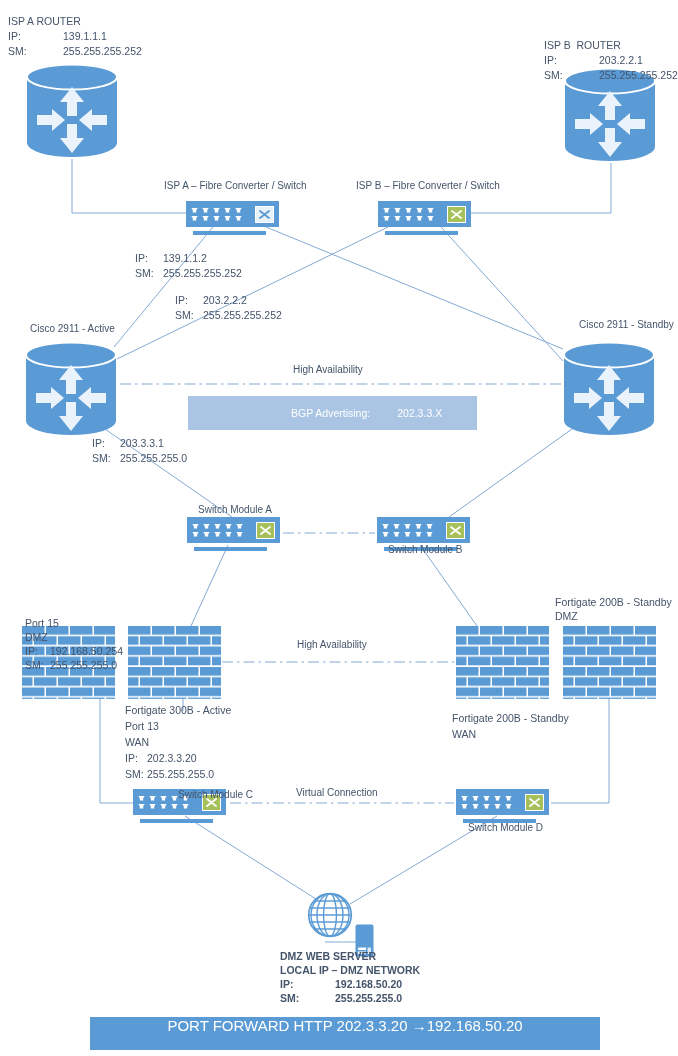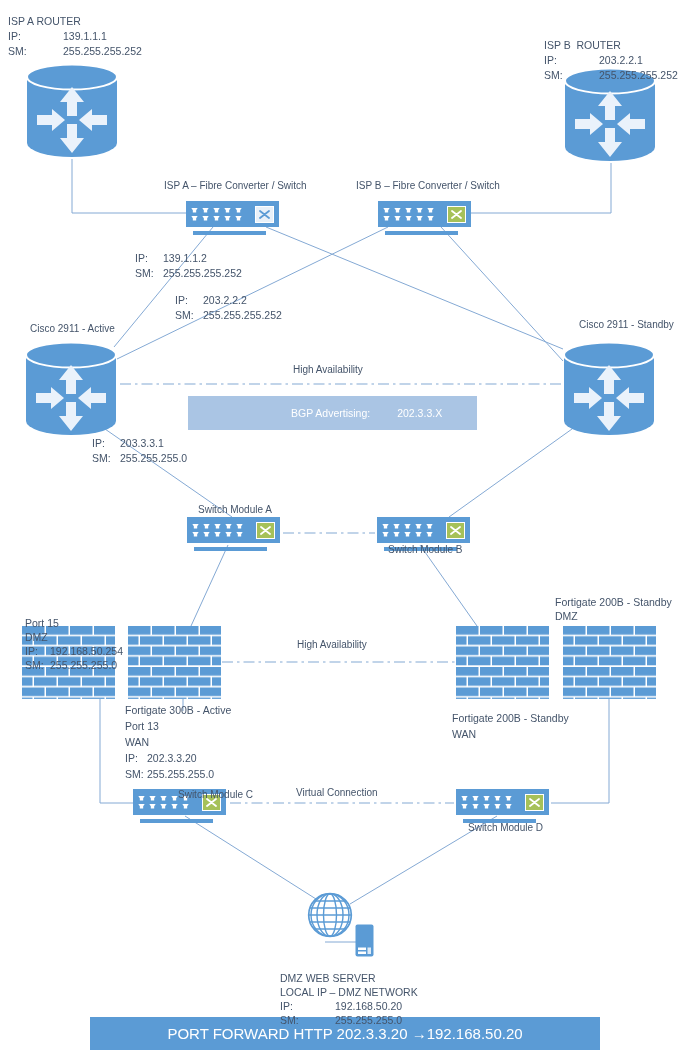--- a/index.html
+++ b/index.html
@@ -23,21 +23,21 @@
   .xbox{margin-left:auto;width:17px;height:15px;border:1.5px solid #fff;box-sizing:content-box;
         display:flex;align-items:center;justify-content:center;}
   .xbox-green{background:#a6c159;color:#fff;}
   .xbox-light{background:#e9f1f9;color:#5b9bd5;border-color:#fff;}
   
   .bgp{position:absolute;z-index:2;left:188px;top:396px;width:289px;height:34px;background:#aac5e4;
        display:flex;align-items:center;color:#fff;font-size:10.5px;}
   .bgp span:first-child{margin-left:103px;}
   .bgp span:last-child{margin-left:27px;}
   .banner{position:absolute;z-index:2;left:90px;top:1017px;width:510px;height:33px;background:#5b9bd5;
-          display:flex;align-items:center;justify-content:center;color:#fff;font-size:15px;white-space:pre;}
+          display:flex;justify-content:center;color:#fff;font-size:15px;white-space:pre;}
   .fw{position:absolute;z-index:2;width:93px;height:73px;}
   .defsvg{position:absolute;width:0;height:0;}
 </style>
 </head>
 <body>
 
 <div class="canvas">
 
   <svg class="defsvg" aria-hidden="true">
     <defs>
@@ -364,21 +364,21 @@
   </div>
   <div class="node" style="left:355px;top:924px;">
     <svg width="19" height="33" viewBox="0 0 19 33">
       <rect x="0.5" y="0.5" width="18" height="32" rx="2" fill="#5b9bd5"></rect>
       <rect x="3" y="23.5" width="8" height="2.5" fill="#fff"></rect>
       <rect x="3" y="27.5" width="8" height="2.5" fill="#fff"></rect>
       <rect x="12.5" y="23.5" width="3.5" height="6.5" fill="#dce9f5"></rect>
     </svg>
   </div>
 
-  <div class="blk lw55 lh14" style="left:280px;top:971px;">
+  <div class="blk lw55 lh14" style="left:280px;top:949px;font-weight:bold;">
     <div class="row"><span>DMZ WEB SERVER</span></div>
     <div class="row"><span>LOCAL IP – DMZ NETWORK</span></div>
     <div class="row"><span class="l">IP:</span><span>192.168.50.20</span></div>
     <div class="row"><span class="l">SM:</span><span>255.255.255.0</span></div>
   </div>
 
   <div class="banner">
     <span>PORT FORWARD HTTP 202.3.3.20 →192.168.50.20</span>
   </div>
 

